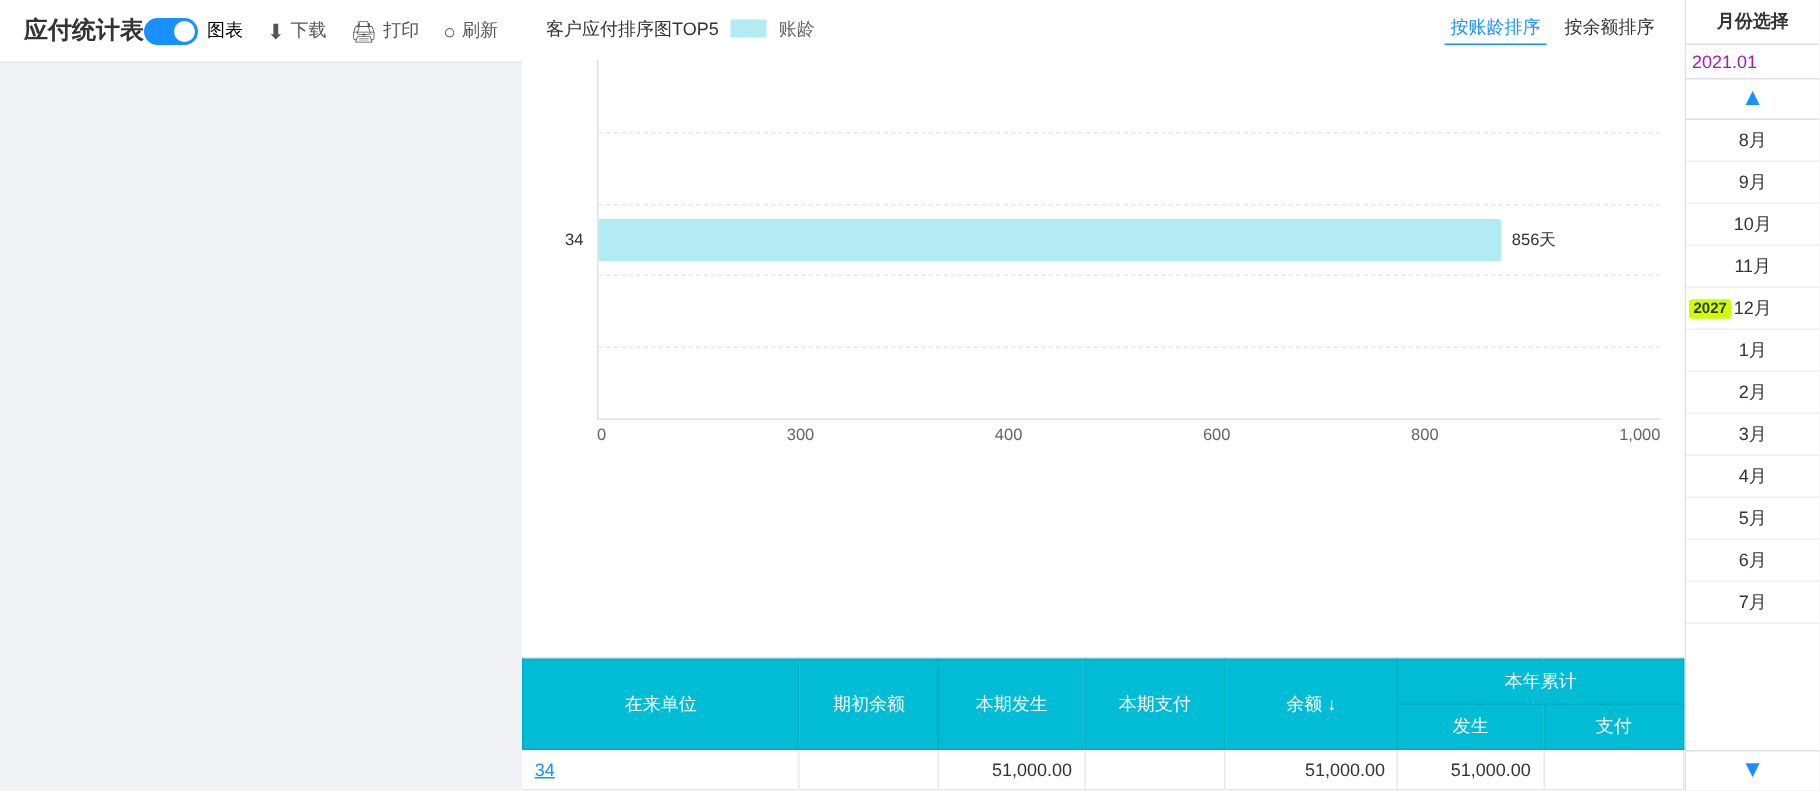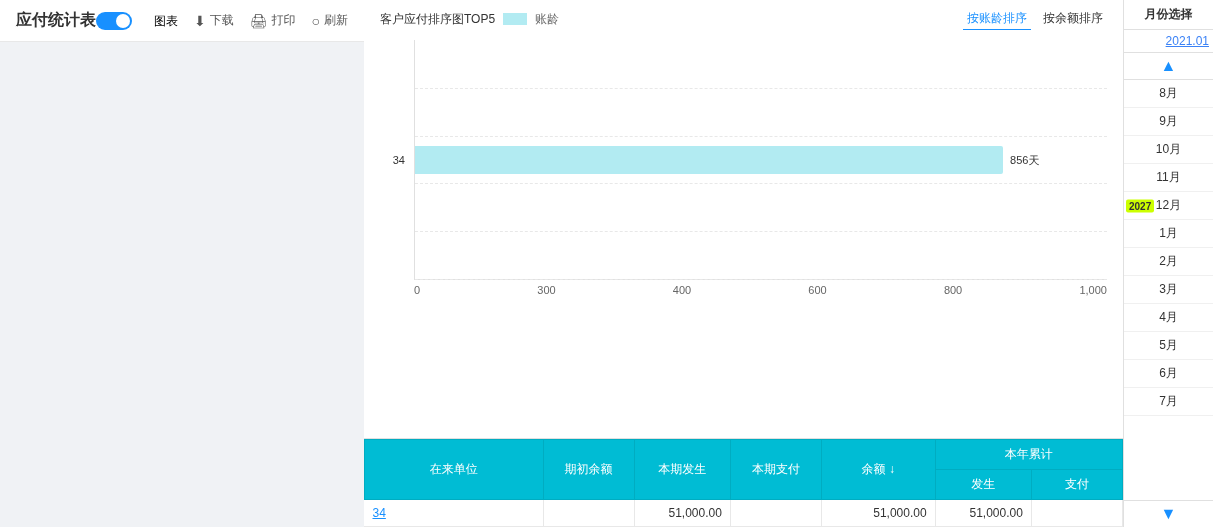--- a/index.html
+++ b/index.html
@@ -30,22 +30,22 @@
       font-weight: bold;
       color: #333;
     }
     .header-actions {
       display: flex;
       align-items: center;
       gap: 16px;
     }
     .toggle-wrap {
       display: flex;
-      align-items: flex-end;
-      gap: 22px;
+      align-items: center;
+      gap: 6px;
     }
     .toggle {
       width: 36px;
       height: 18px;
       background: #1890ff;
       border-radius: 9px;
       position: relative;
       cursor: pointer;
     }
     .toggle::after {
@@ -251,25 +251,24 @@
       padding: 6px 4px;
       text-align: center;
       font-size: 12px;
       color: #333;
       border-bottom: 1px solid #e0e0e0;
       font-weight: bold;
     }
     .sidebar-current-year {
       background: #fff;
       padding: 4px;
-      text-align: right;
-      font-size: 12px;
-      color: #3b82f6;
+      text-align: left;
+      font-size: 12px;
+      color: #a21caf;
       border-bottom: 1px solid #e0e0e0;
-      text-decoration: underline;
     }
     .sidebar-nav-btn {
       display: flex;
       justify-content: center;
       align-items: center;
       padding: 4px;
       cursor: pointer;
       color: #1890ff;
       font-size: 16px;
       border-bottom: 1px solid #e0e0e0;

